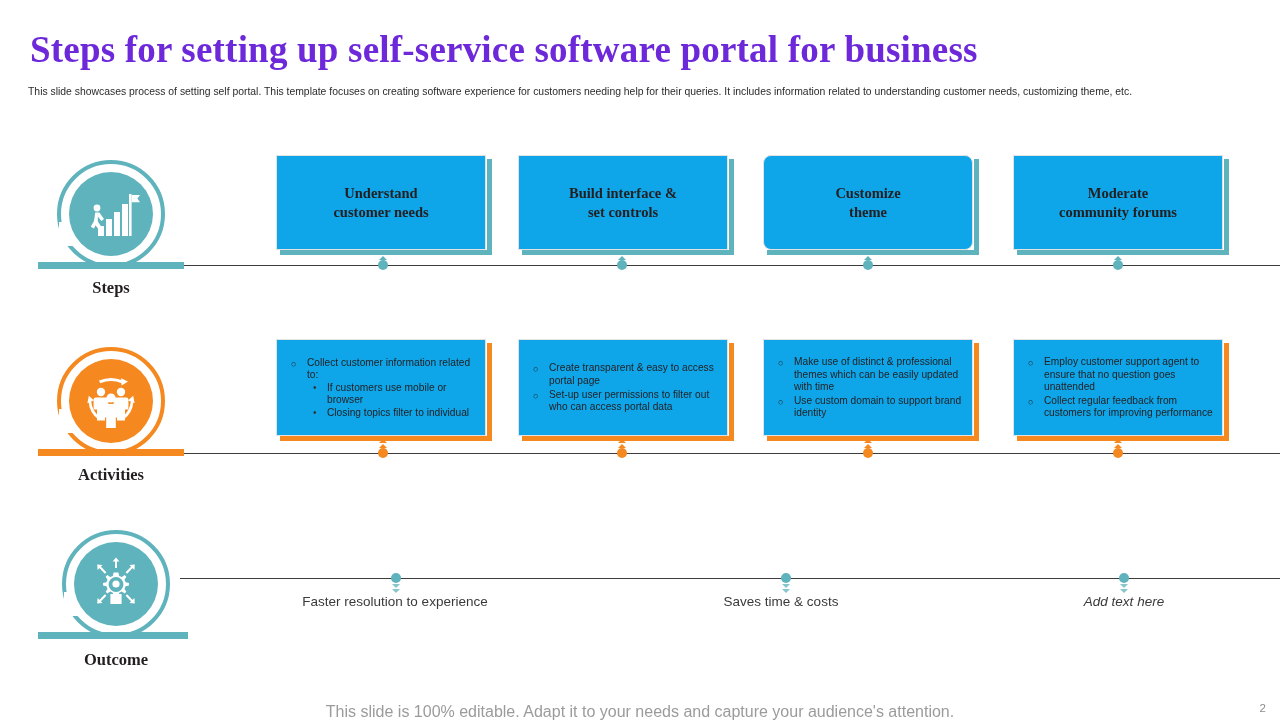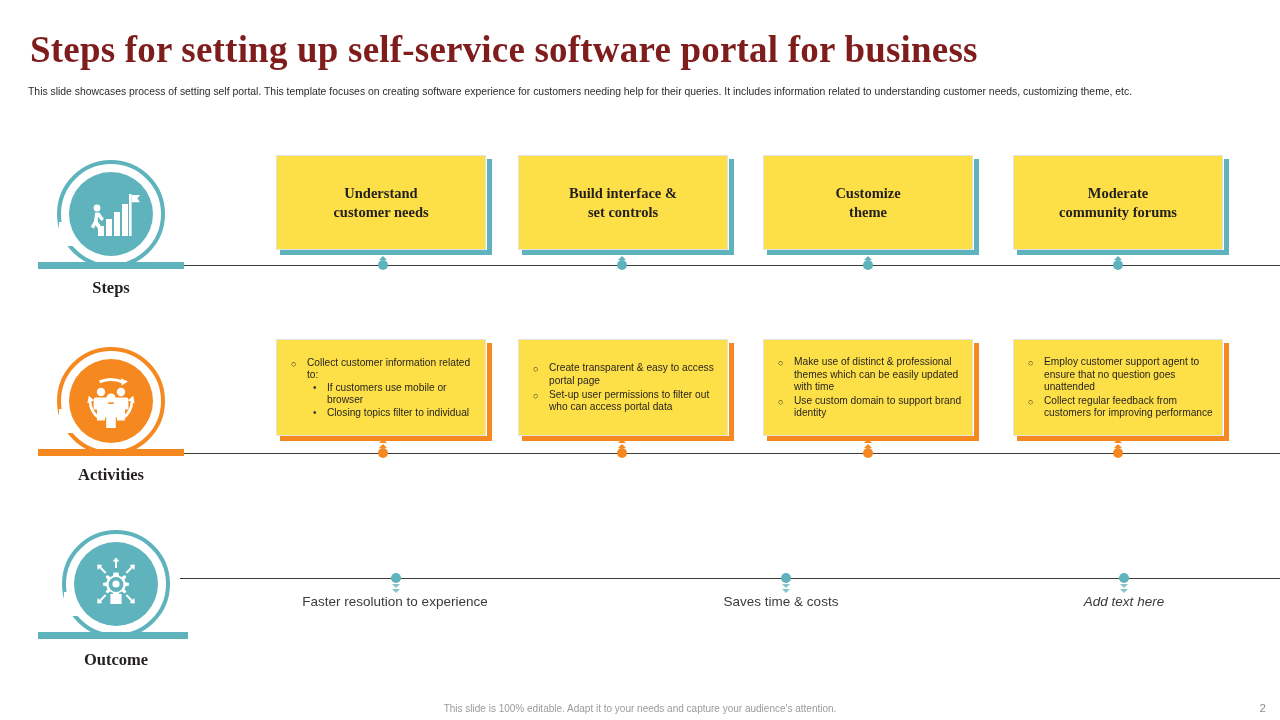--- a/index.html
+++ b/index.html
@@ -7,21 +7,21 @@
     width:1280px;height:720px;background:#ffffff;overflow:hidden;
     font-family:"Liberation Sans",sans-serif;color:#231f20;
   }
   .slide{position:relative;width:1280px;height:720px;}
 
   
   .title{
     position:absolute;left:30px;top:28px;width:1220px;
     font-family:"Liberation Serif",serif;
     font-weight:bold;font-size:37px;letter-spacing:.2px;
-    color:#7f1d1d;white-space:nowrap;
+    color:#6d28d9;white-space:nowrap;
   }
   .subtitle{
     position:absolute;left:28px;top:85px;width:1226px;
     font-size:10.4px;line-height:13.5px;color:#2b2b2b;
   }
 
   
   .row{position:absolute;left:0;width:1280px;}
   .row-line{
     position:absolute;height:1px;background:#3c3c3c;
@@ -46,21 +46,21 @@
   }
   .badge-label{
     position:absolute;text-align:center;
     font-family:"Liberation Serif",serif;font-weight:bold;
     font-size:16.5px;color:#231f20;
   }
   .badge svg{display:block;}
 
   
   .card{
-    position:absolute;background:#fde047;box-sizing:border-box;
+    position:absolute;background:#0ea5e9;box-sizing:border-box;
     border:1px solid #e2e2e2;
   }
   .card-bar-r{position:absolute;width:5px;}
   .card-bar-b{position:absolute;height:5px;}
   .card-title{
     font-family:"Liberation Serif",serif;font-weight:bold;
     font-size:14.5px;line-height:19px;text-align:center;color:#231f20;
     width:100%;
   }
   .card-title-wrap{
@@ -104,21 +104,21 @@
 
   
   .outcome-text{
     position:absolute;font-size:13.5px;color:#3a3a3a;text-align:center;
     white-space:nowrap;
   }
 
   
   .footer-note{
     position:absolute;left:0;top:703px;width:1280px;text-align:center;
-    font-size:10px;color:#9b9b9b;
+    font-size:16px;color:#9b9b9b;
   }
   .page-num{
     position:absolute;right:14px;top:702px;font-size:11.5px;color:#8c8c8c;
   }
 </style>
 </head>
 <body>
 
 <div class="slide">
 
@@ -173,21 +173,21 @@
     <div class="card-bar-r" style="left:729px;top:159px;height:91px;background:#5FB3BC;"></div>
     <div class="card-bar-b" style="left:522px;top:250px;width:212px;background:#5FB3BC;"></div>
     <div class="conn" style="left:609px;top:250px;height:22px;">
       <svg class="chev" style="top:0;" width="10" height="13" viewBox="0 0 10 13">
         <path d="M5 1 L9 5 H1 Z" fill="#5FB3BC"></path>
         <path d="M5 6 L9 10 H1 Z" fill="#5FB3BC"></path>
       </svg>
       <div class="dot" style="top:10px;background:#5FB3BC;"></div>
     </div>
 
-    <div class="card" style="left:763px;top:155px;width:210px;height:95px;">
+    <div class="card" style="left:763px;top:155px;width:210px;height:95px;border-radius:8px;">
       <div class="card-title-wrap">
         <div class="card-title">Customize<br>theme</div>
       </div>
     </div>
     <div class="card-bar-r" style="left:974px;top:159px;height:91px;background:#5FB3BC;"></div>
     <div class="card-bar-b" style="left:767px;top:250px;width:212px;background:#5FB3BC;"></div>
     <div class="conn" style="left:855px;top:250px;height:22px;">
       <svg class="chev" style="top:0;" width="10" height="13" viewBox="0 0 10 13">
         <path d="M5 1 L9 5 H1 Z" fill="#5FB3BC"></path>
         <path d="M5 6 L9 10 H1 Z" fill="#5FB3BC"></path>

